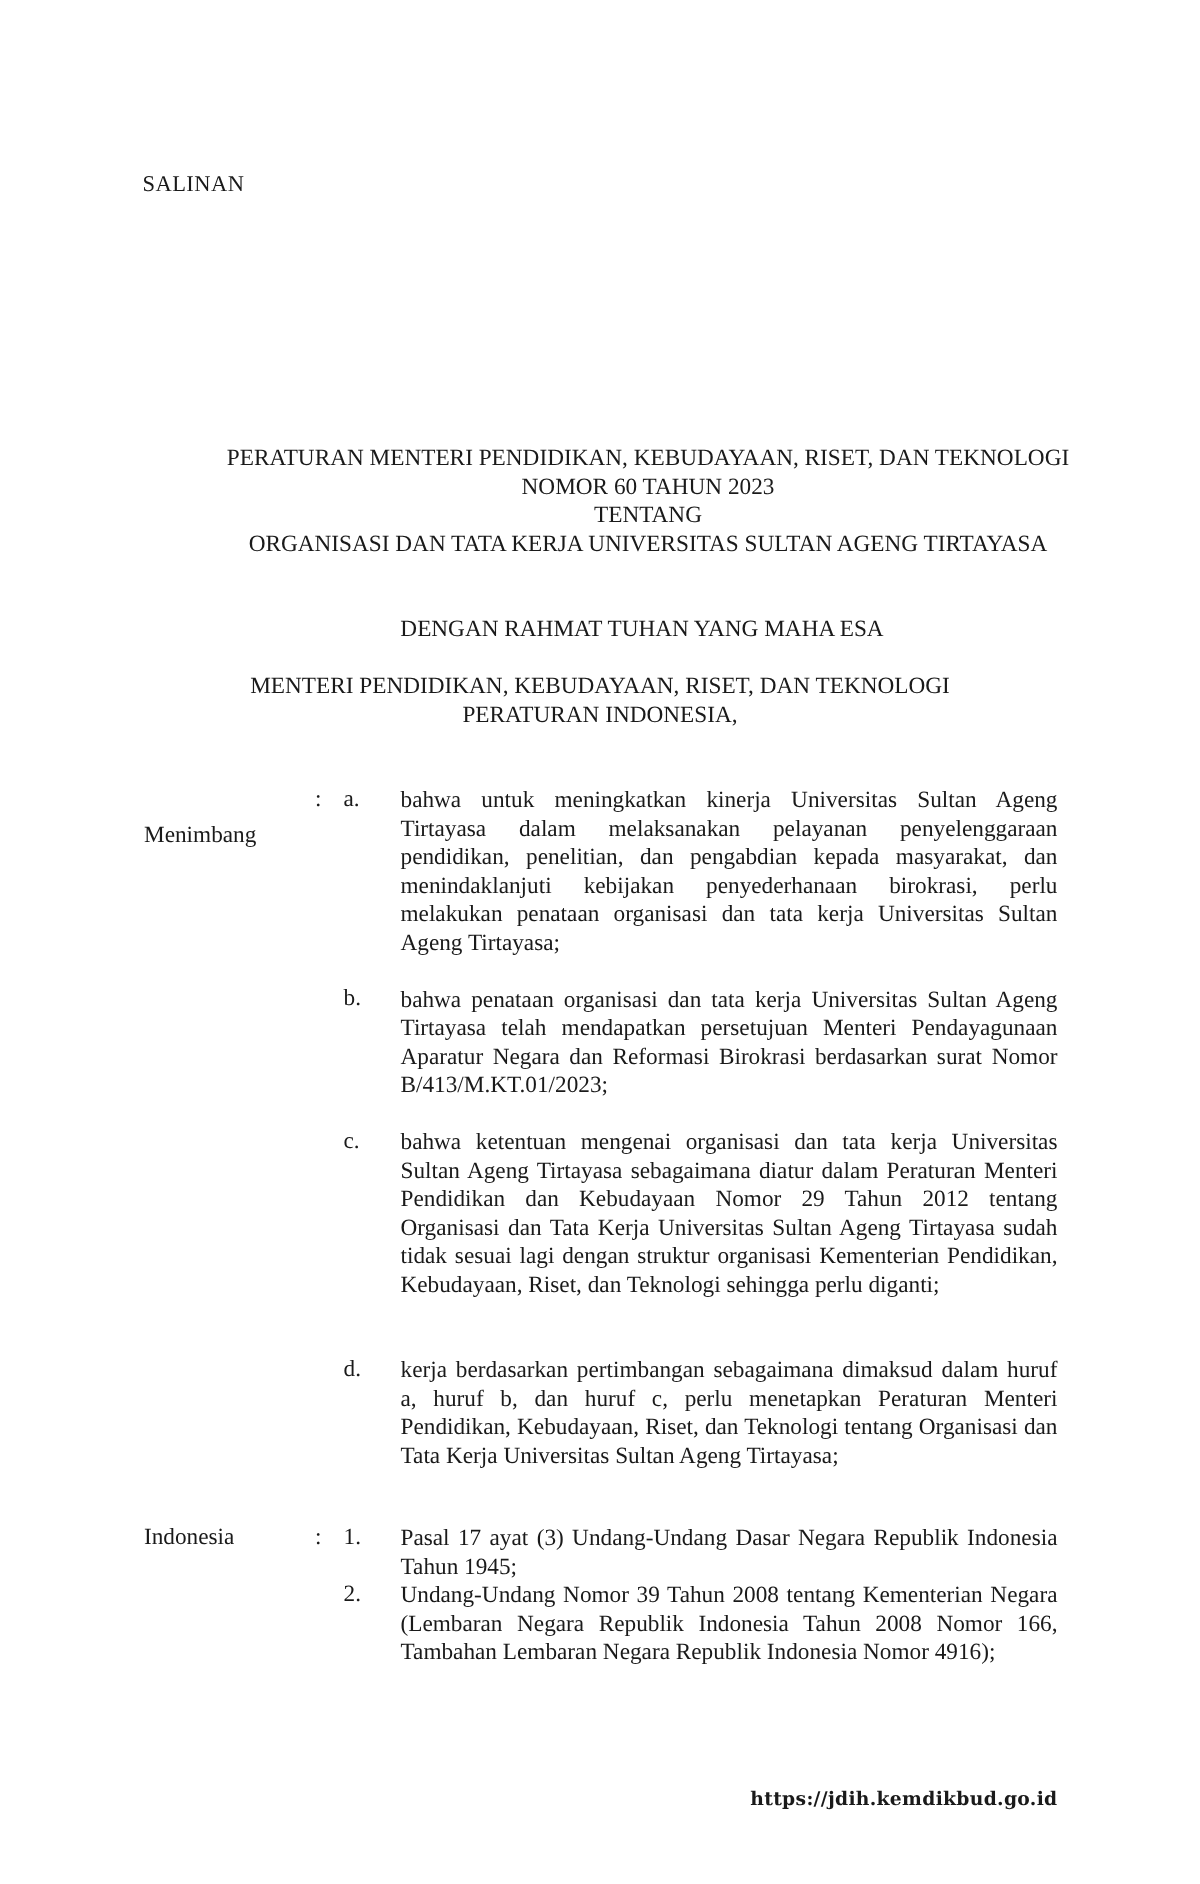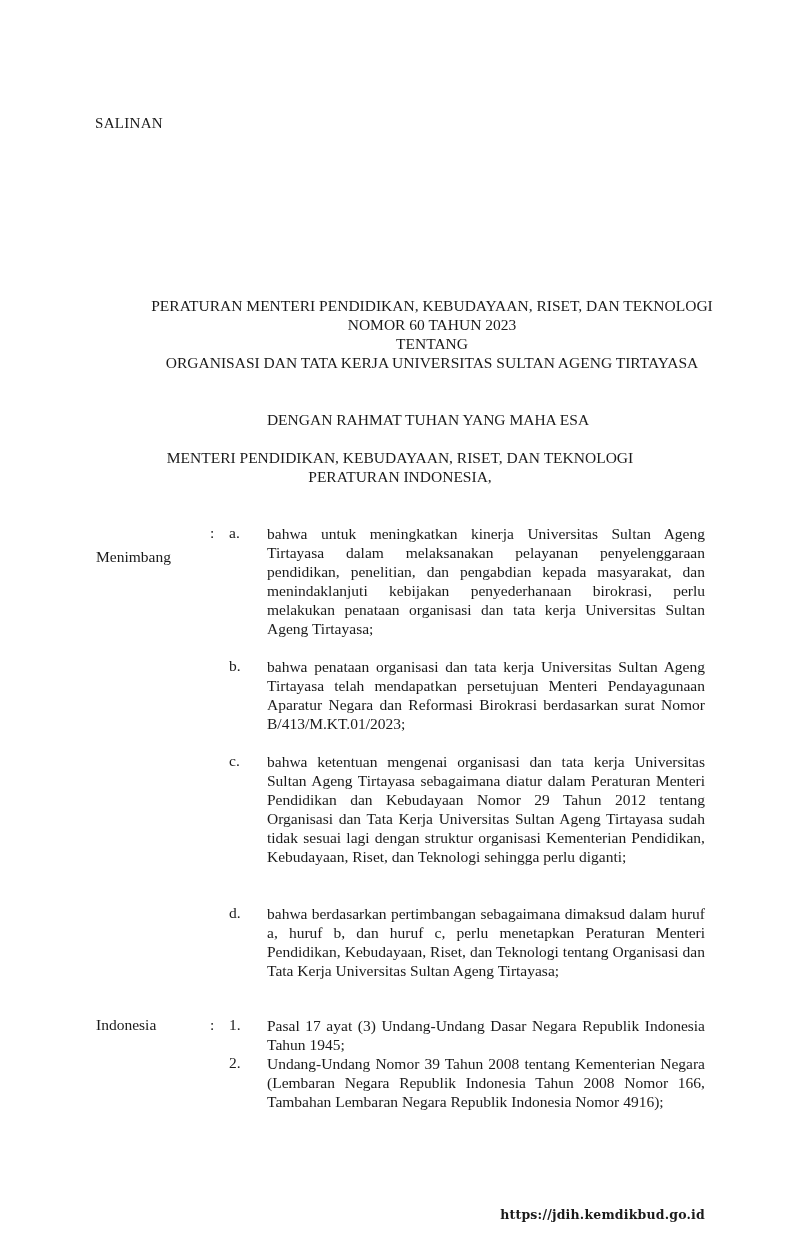--- a/index.html
+++ b/index.html
@@ -11,21 +11,21 @@
   .head { top:296px;padding-left:32px; }
   .rahmat { top:410px;margin-left:28px; }
   .menteri { top:448px; }
   .section { left:0; width:800px; }
   .label { position:absolute; left:96px; font-size:15.5px; font-family:"Liberation Serif", serif; }
   .colon { position:absolute; left:210px; font-size:15.5px; font-family:"Liberation Serif", serif; }
   .item { position:absolute; left:0; width:800px; }
   .marker { position:absolute; left:229px; font-size:15.5px; font-family:"Liberation Serif", serif; }
   .text { position:absolute; left:267px; width:438px; font-size:15.5px; line-height:19px;
           text-align:justify; font-family:"Liberation Serif", serif; hyphens:none; }
-  .footer { right:95px; top:1191px; font-size:12.5px; font-weight:bold; font-family:"DejaVu Serif", serif; letter-spacing:0.2px;margin-top:16px; }
+  .footer { right:95px; top:1191px; font-size:12.5px; font-weight:bold; font-family:"DejaVu Serif", serif; letter-spacing:0.2px; }
 </style>
 </head>
 <body>
 
 <div class="abs salinan">SALINAN</div>
 
 <div class="abs center head">
   <div>PERATURAN MENTERI PENDIDIKAN, KEBUDAYAAN, RISET, DAN TEKNOLOGI</div>
   <div>NOMOR 60 TAHUN 2023</div>
   <div>TENTANG</div>
@@ -50,21 +50,21 @@
   <div class="item" style="top:133px;">
     <span class="marker">b.</span>
     <div class="text">bahwa penataan organisasi dan tata kerja Universitas Sultan Ageng Tirtayasa telah mendapatkan persetujuan Menteri Pendayagunaan Aparatur Negara dan Reformasi Birokrasi berdasarkan surat Nomor B/413/M.KT.01/2023;</div>
   </div>
   <div class="item" style="top:228px;">
     <span class="marker">c.</span>
     <div class="text">bahwa ketentuan mengenai organisasi dan tata kerja Universitas Sultan Ageng Tirtayasa sebagaimana diatur dalam Peraturan Menteri Pendidikan dan Kebudayaan Nomor 29 Tahun 2012 tentang Organisasi dan Tata Kerja Universitas Sultan Ageng Tirtayasa sudah tidak sesuai lagi dengan struktur organisasi Kementerian Pendidikan, Kebudayaan, Riset, dan Teknologi sehingga perlu diganti;</div>
   </div>
   <div class="item" style="top:380px;">
     <span class="marker">d.</span>
-    <div class="text">bahwa berdasarkan pertimbangan sebagaimana dimaksud dalam huruf a, huruf b, dan huruf c, perlu menetapkan Peraturan Menteri Pendidikan, Kebudayaan, Riset, dan Teknologi tentang Organisasi dan Tata Kerja Universitas Sultan Ageng Tirtayasa;</div>
+    <div class="text">kerja berdasarkan pertimbangan sebagaimana dimaksud dalam huruf a, huruf b, dan huruf c, perlu menetapkan Peraturan Menteri Pendidikan, Kebudayaan, Riset, dan Teknologi tentang Organisasi dan Tata Kerja Universitas Sultan Ageng Tirtayasa;</div>
   </div>
 </div>
 
 <div class="abs section" style="top:1016px;">
   <span class="label" style="top:0;">Indonesia</span>
   <span class="colon" style="top:0;">:</span>
 
   <div class="item" style="top:0;">
     <span class="marker">1.</span>
     <div class="text">Pasal 17 ayat (3) Undang-Undang Dasar Negara Republik Indonesia Tahun 1945;</div>

